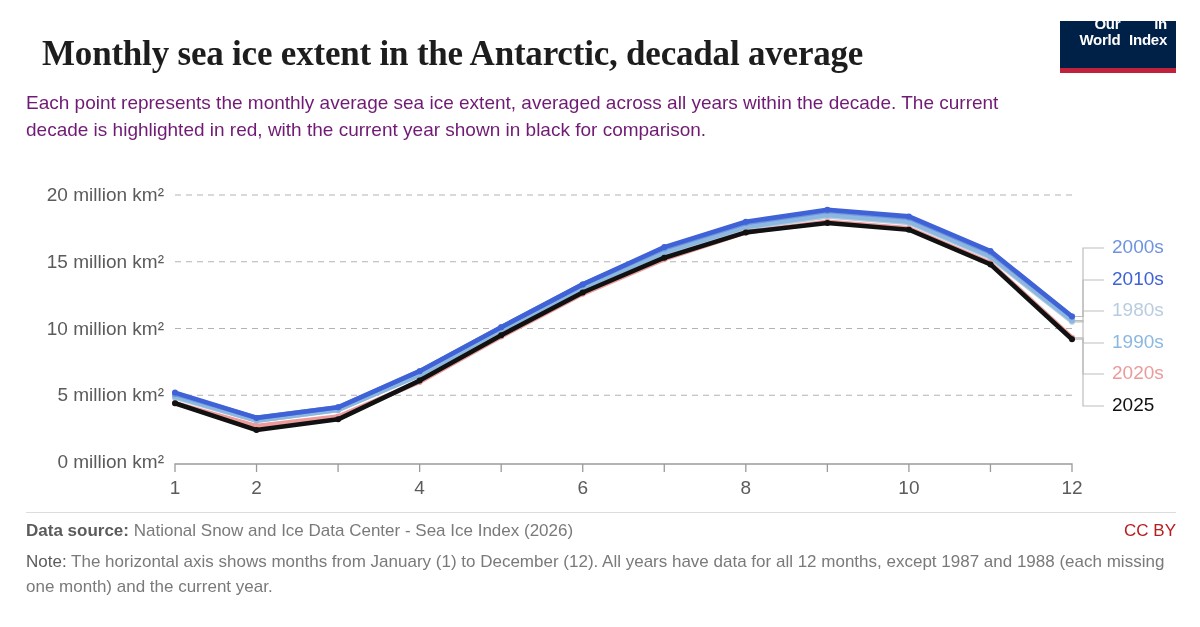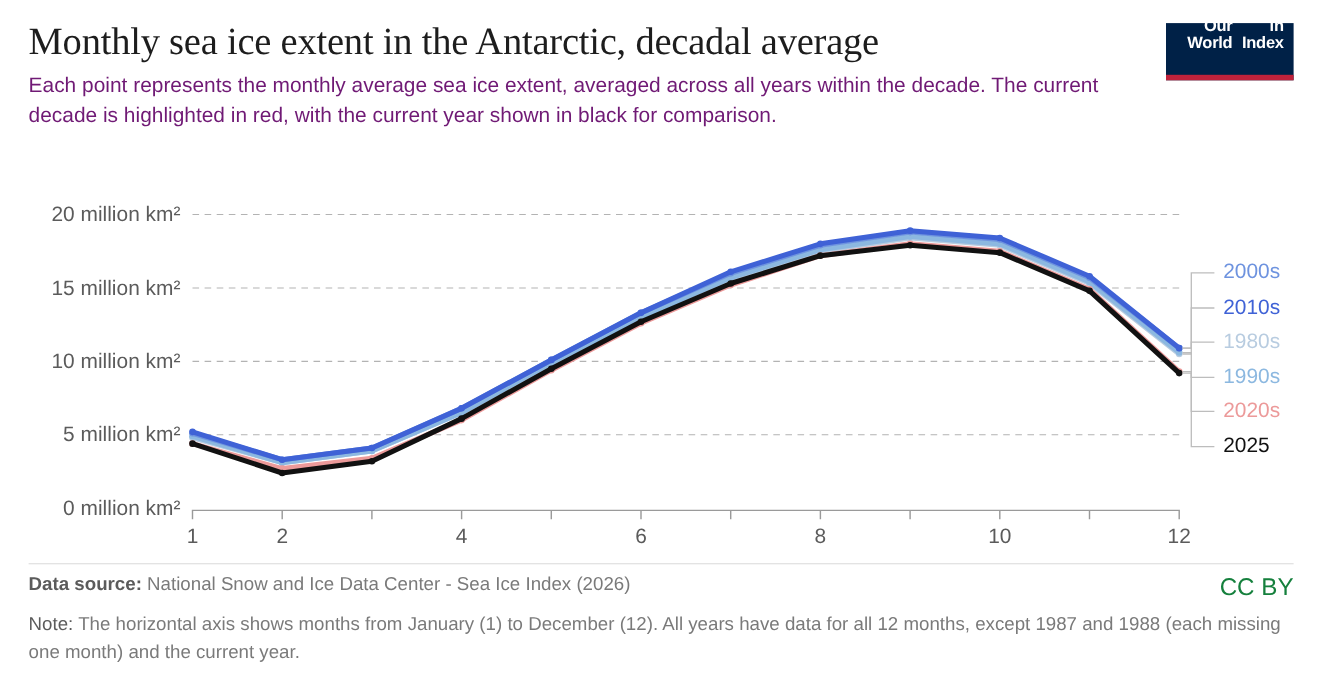--- a/index.html
+++ b/index.html
@@ -24,25 +24,25 @@
   
   .header {
     position: absolute;
     left: 26px;
     top: 18px;
     right: 26px;
   }
   .title {
     font-family: "Liberation Serif", serif;
     font-size: 35px;
-    font-weight: 400;
+    font-weight: 700;
     color: #1d1d1d;
     letter-spacing: -0.2px;
     line-height: 1.15;
-    margin: 0;
+    margin: 16px;
     max-width: 1030px;
   }
   .subtitle {
     font-family: "Liberation Sans", sans-serif;
     font-size: 19px;
     line-height: 1.42;
     color: #701a75;
     margin: 8px 0 0 0;
     max-width: 990px;
     font-weight: 400;
@@ -140,21 +140,21 @@
     align-items: flex-start;
     font-size: 17px;
     color: #7a7a7a;
     gap: 15px;
   }
   .source-row .lbl {
     font-weight: 700;
     color: #5b5b5b;
   }
   .source-text { color: #7a7a7a; }
-  .ccby { color: #15803d; font-size: 22px; white-space: nowrap; }
+  .ccby { color: #b91c1c; font-size: 17px; white-space: nowrap; }
   .note-row {
     margin-top: 9px;
     font-size: 17px;
     color: #7a7a7a;
     line-height: 1.45;
     max-width: 1160px;
   }
   .note-row .lbl {
     font-weight: 400;
     color: #5b5b5b;

